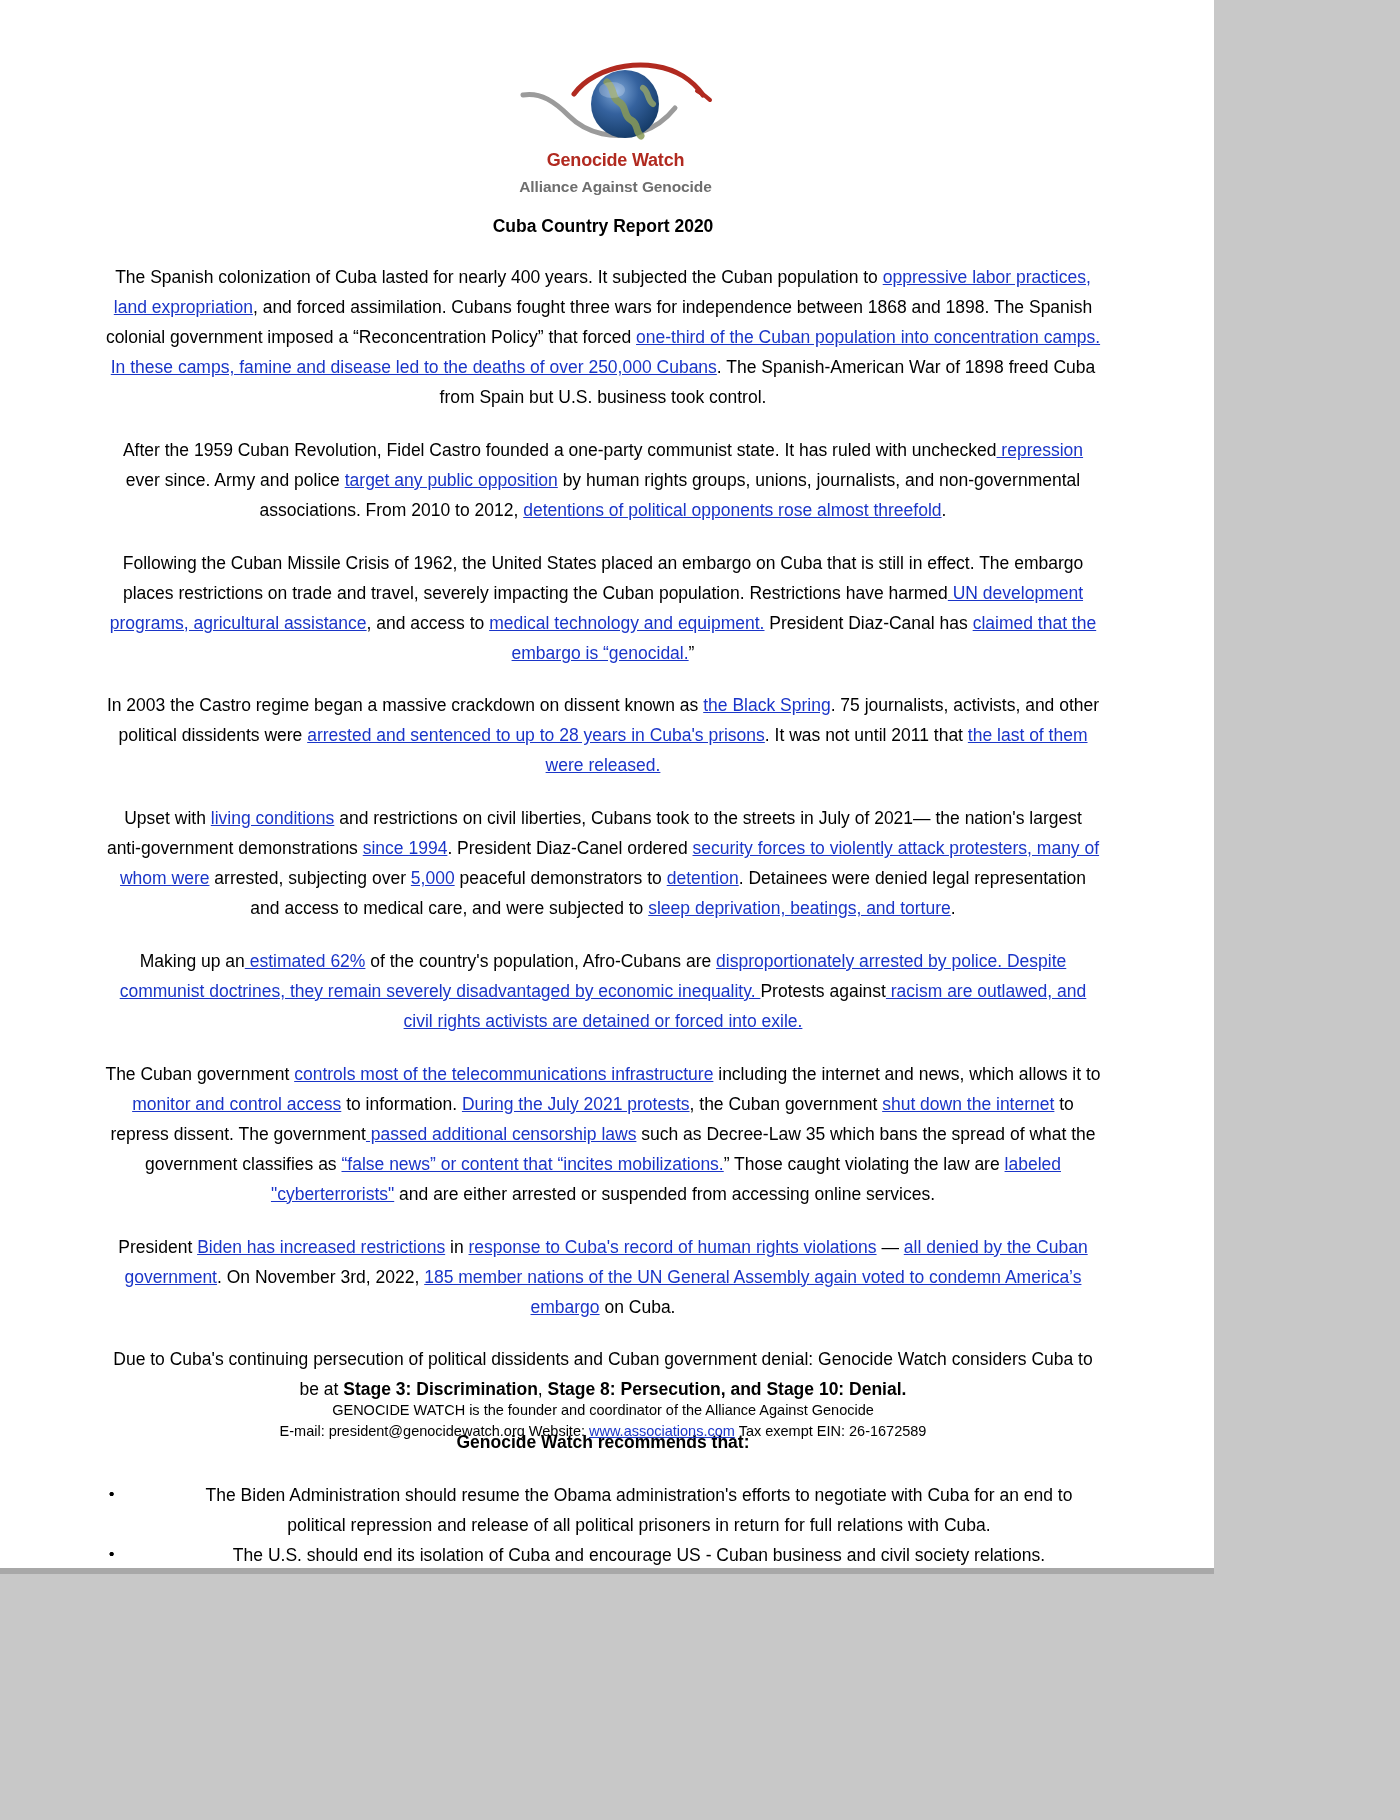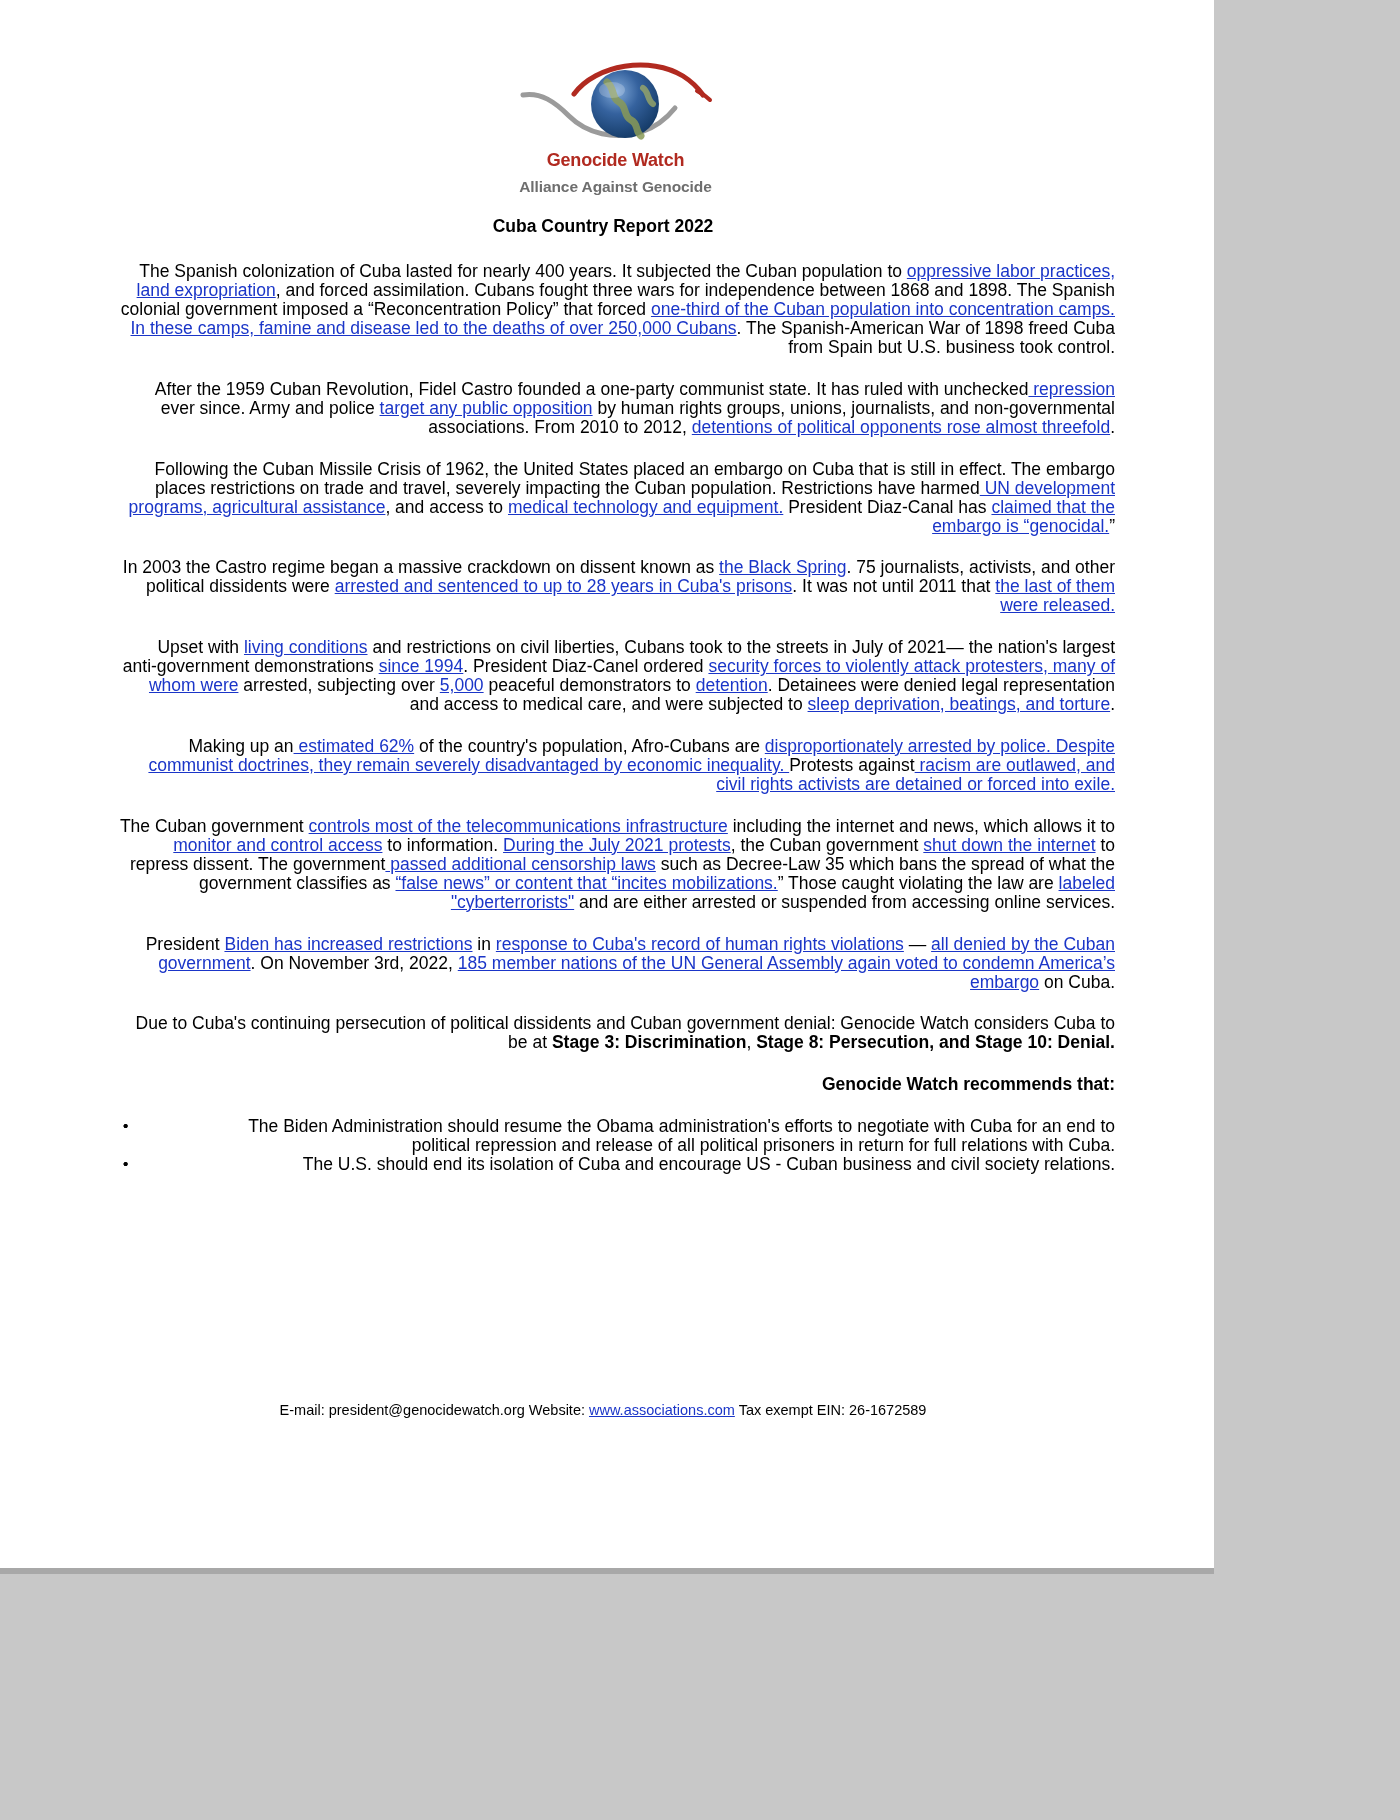--- a/index.html
+++ b/index.html
@@ -90,27 +90,27 @@
     width: 996px;
     text-align: center;
     font-size: 17.5px;
     font-weight: bold;
     color: #000;
   }
 
   
   .body-text {
     position: absolute;
-    left: 14px;
+    left: 0;
     top: 262px;
     width: 996px;
     font-size: 17.5px;
-    line-height: 19px;
+    line-height: 30px;
     color: #000;
-    text-align: right;
+    text-align: center;
   }
   .body-text p {
     margin: 0 0 22.8px 0;
   }
   .body-text p:last-child { margin-bottom: 0; }
   a.lnk {
     color: #1a35c8;
     text-decoration: underline;
     text-underline-offset: 1px;
   }
@@ -178,21 +178,21 @@
           <circle cx="114" cy="46" r="34" fill="url(#globeGrad)"></circle>
           <path d="M96,24 C104,30 100,40 108,44 C116,48 112,58 120,62 C128,66 124,74 130,78" stroke="#8a9a57" stroke-width="7" fill="none" opacity="0.85" stroke-linecap="round"></path>
           <path d="M132,30 C138,34 136,42 142,46" stroke="#9aa868" stroke-width="6" fill="none" opacity="0.8" stroke-linecap="round"></path>
           <ellipse cx="101" cy="32" rx="13" ry="8" fill="#ffffff" opacity="0.22"></ellipse>
         </svg>
         <div class="brand-name">Genocide Watch</div>
         <div class="brand-tagline">Alliance Against Genocide</div>
       </div>
     </div>
 
-    <div class="doc-title">Cuba Country Report 2022</div>
+    <div class="doc-title">Cuba Country Report 2020</div>
 
     <div class="body-text">
 
       <p><span>The Spanish colonization of Cuba lasted for nearly 400 years. It subjected the Cuban population to </span><a class="lnk" href="#">oppressive labor practices, land expropriation</a><span>, and forced assimilation. Cubans fought three wars for independence between 1868 and 1898. The Spanish colonial government imposed a “Reconcentration Policy” that forced </span><a class="lnk" href="#">one-third of the Cuban population into concentration camps. In these camps, famine and disease led to the deaths of over 250,000 Cubans</a><span>.  The Spanish-American War of 1898 freed Cuba from Spain but U.S. business took control.</span></p>
 
       <p><span>After the 1959 Cuban Revolution, Fidel Castro founded a one-party communist state. It has ruled with unchecked</span><a class="lnk" href="#"> repression</a><span> ever since. Army and police </span><a class="lnk" href="#">target any public opposition</a><span> by human rights groups, unions, journalists, and non-governmental associations. From 2010 to 2012, </span><a class="lnk" href="#">detentions of political opponents rose almost threefold</a><span>.</span></p>
 
       <p><span>Following the Cuban Missile Crisis of 1962, the United States placed an embargo on Cuba that is still in effect. The embargo places restrictions on trade and travel, severely impacting the Cuban population. Restrictions have harmed</span><a class="lnk" href="#"> UN development programs, agricultural assistance</a><span>, and access to </span><a class="lnk" href="#">medical technology and equipment.</a><span> President Diaz-Canal has </span><a class="lnk" href="#">claimed that the embargo is “genocidal.</a><span>”</span></p>
 
       <p><span>In 2003 the Castro regime began a massive crackdown on dissent known as </span><a class="lnk" href="#">the Black Spring</a><span>.  75 journalists, activists, and other political dissidents were </span><a class="lnk" href="#">arrested and sentenced to up to 28 years in Cuba's prisons</a><span>. It was not until 2011 that </span><a class="lnk" href="#">the last of them were released.</a><span></span></p>
@@ -210,18 +210,19 @@
       <p class="rec-head">Genocide Watch recommends that:</p>
       <ul class="bullets">
         <li><span class="bul">•</span></li>
         <li><span class="bul">•</span><span>The Biden Administration should resume the Obama administration's efforts to negotiate with Cuba for an end to political repression and release of all political prisoners in return for full relations with Cuba.</span></li>
         <li><span class="bul">•</span></li>
         <li><span class="bul">•</span><span>The U.S. should end its isolation of Cuba and encourage US - Cuban business and civil society relations.</span></li>
       </ul>
     </div>
 
     <div class="footer">
+      <div>GENOCIDE WATCH is the founder and coordinator of the Alliance Against Genocide</div>
       <div><span>E-mail: president@genocidewatch.org  Website: </span><a href="#">www.associations.com</a><span>  Tax exempt EIN: 26-1672589</span></div>
     </div>
 
   </div>
 </div>
 <div class="page-shadow"></div>
 
 </body></html>

